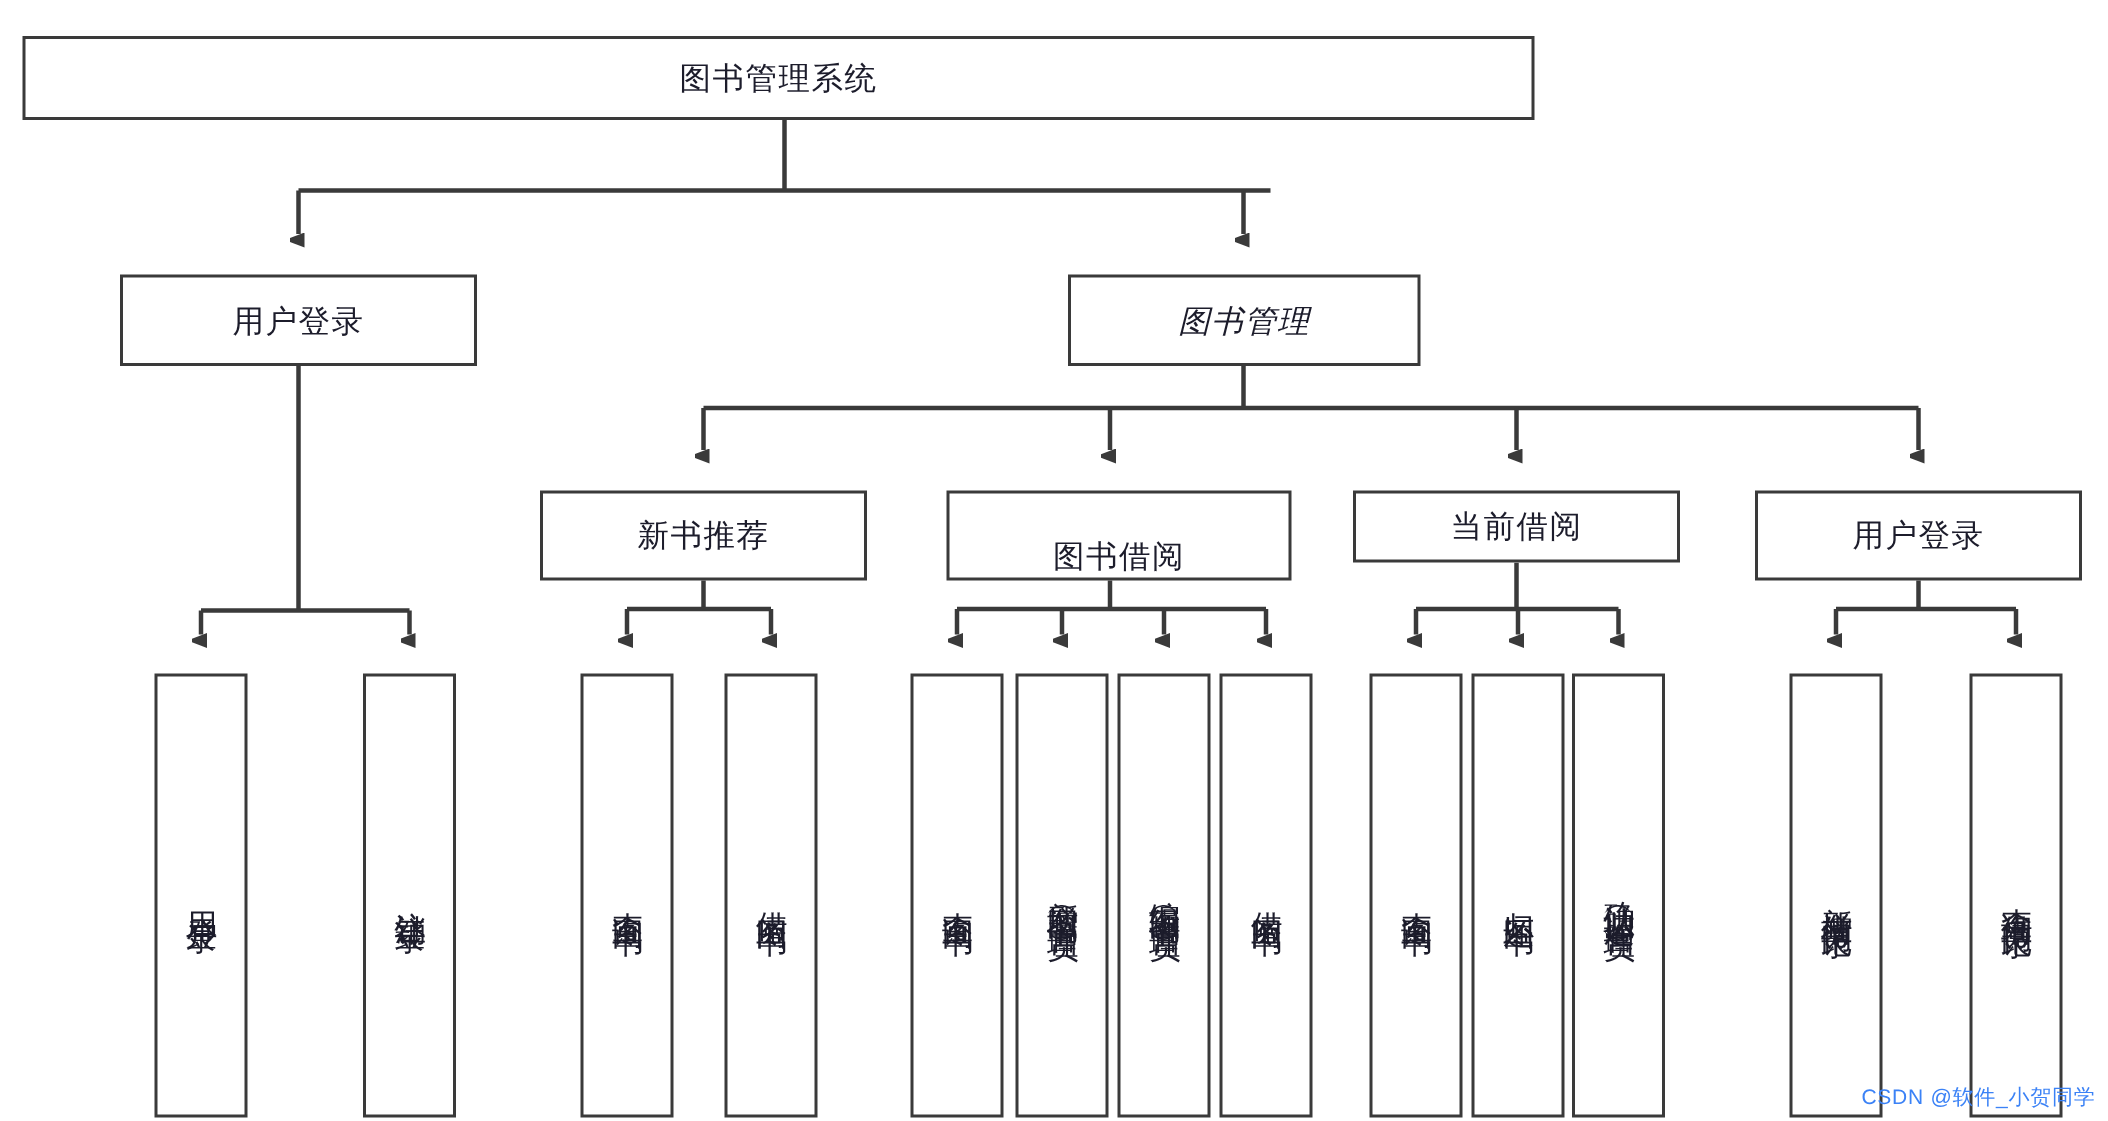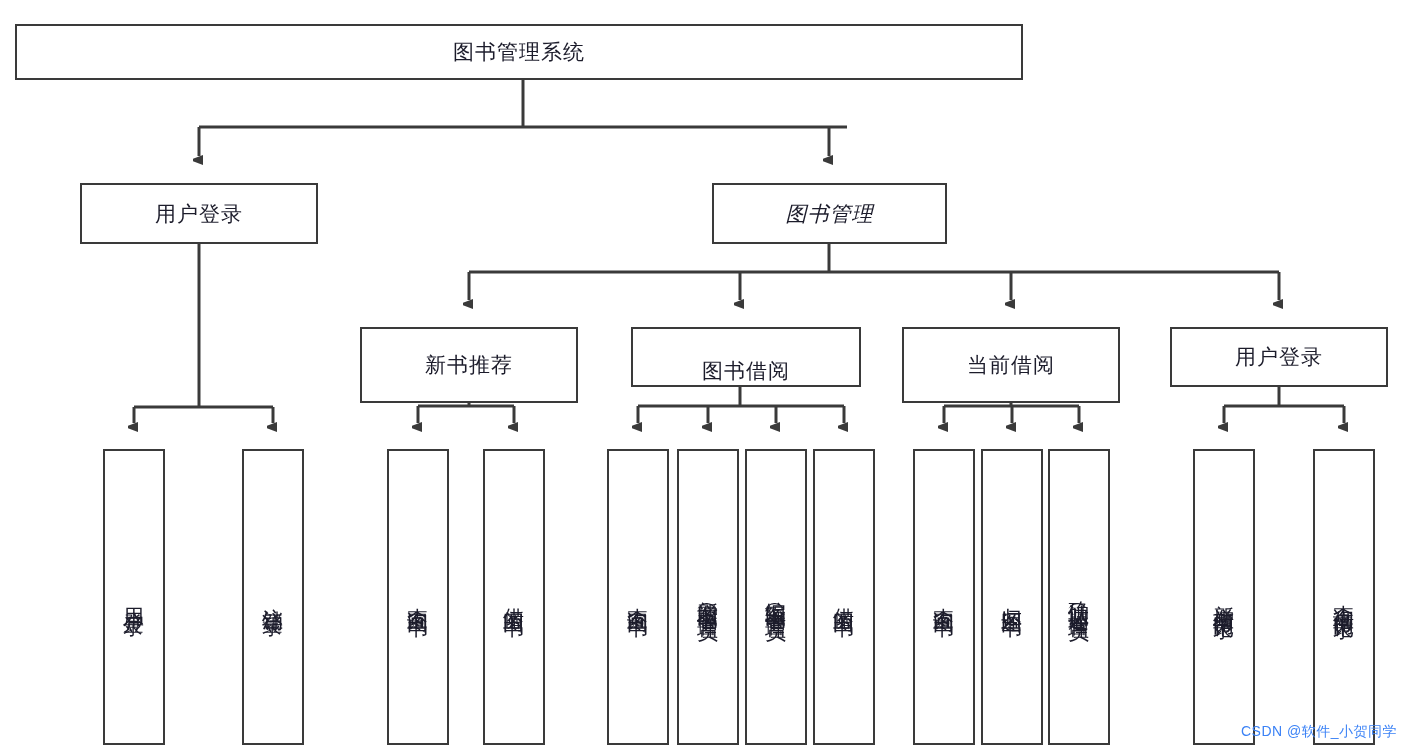--- a/index.html
+++ b/index.html
@@ -124,27 +124,27 @@
     <span>图书管理系统</span>
   </div>
 
   <div class="node horiz" style="left:80px; top:171px; width:238px; height:61px;">
     <span>用户登录</span>
   </div>
   <div class="node horiz" style="left:712px; top:171px; width:235px; height:61px;font-style:italic;">
     <span>图书管理</span>
   </div>
 
-  <div class="node horiz" style="left:360px; top:315px; width:218px; height:76px;">
+  <div class="node horiz" style="left:360px; top:315px; width:218px; height:60px;">
     <span>新书推荐</span>
   </div>
   <div class="node horiz" style="left:631px; top:315px; width:230px; height:60px;align-items:flex-end;">
     <span>图书借阅</span>
   </div>
-  <div class="node horiz" style="left:902px; top:315px; width:218px; height:76px;">
+  <div class="node horiz" style="left:902px; top:315px; width:218px; height:48px;">
     <span>当前借阅</span>
   </div>
   <div class="node horiz" style="left:1170px; top:315px; width:218px; height:60px;">
     <span>用户登录</span>
   </div>
 
   <div class="node leaf" style="left:103px; top:437px; width:62px; height:296px;">
     <span class="vtext">用户登录</span>
   </div>
   <div class="node leaf" style="left:242px; top:437px; width:62px; height:296px;">

